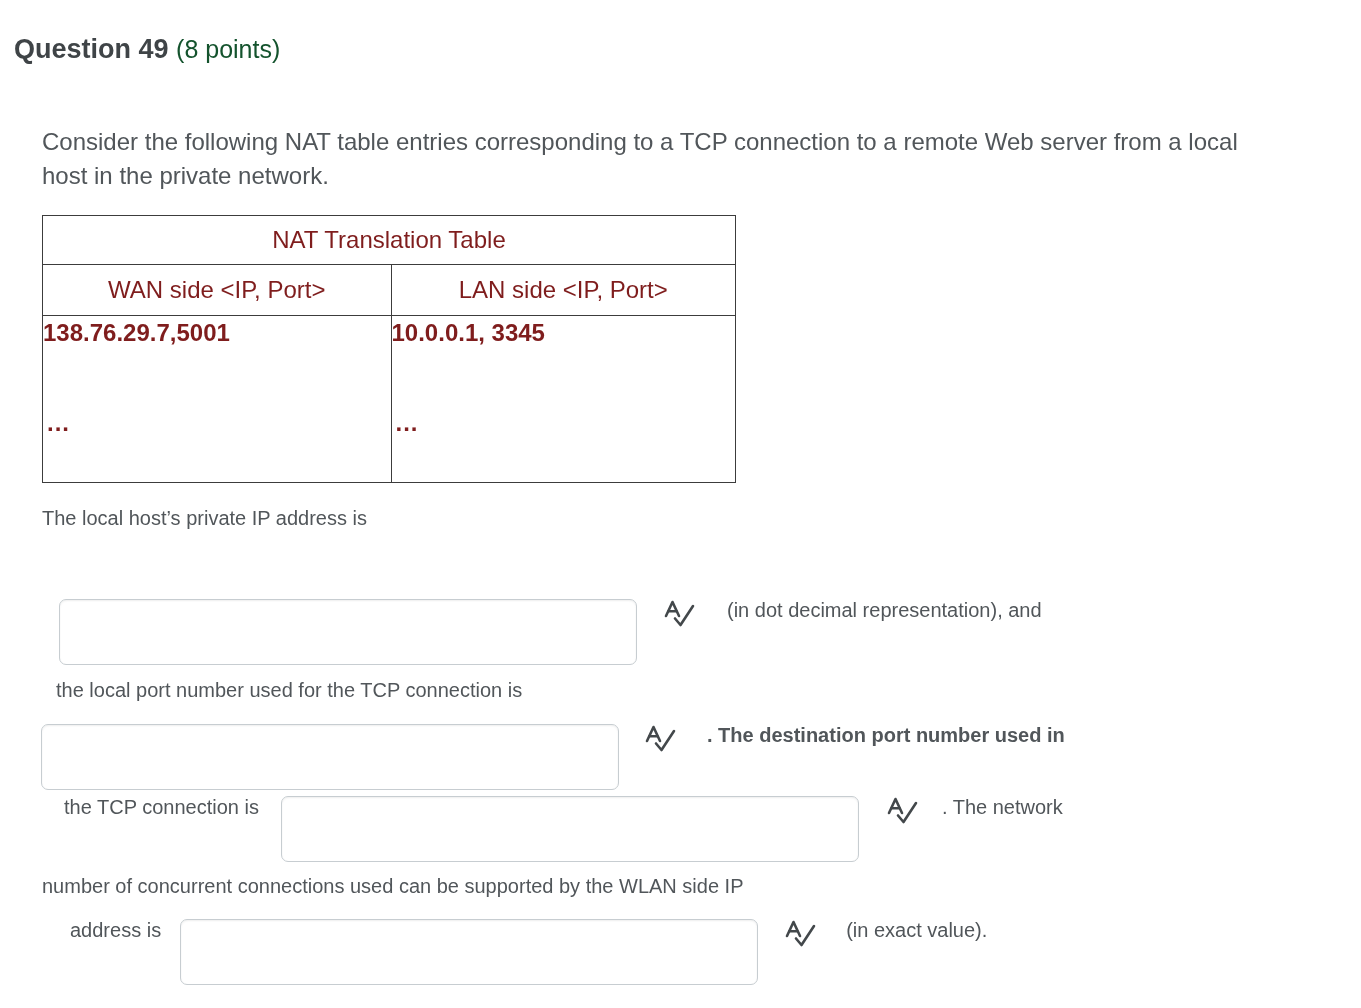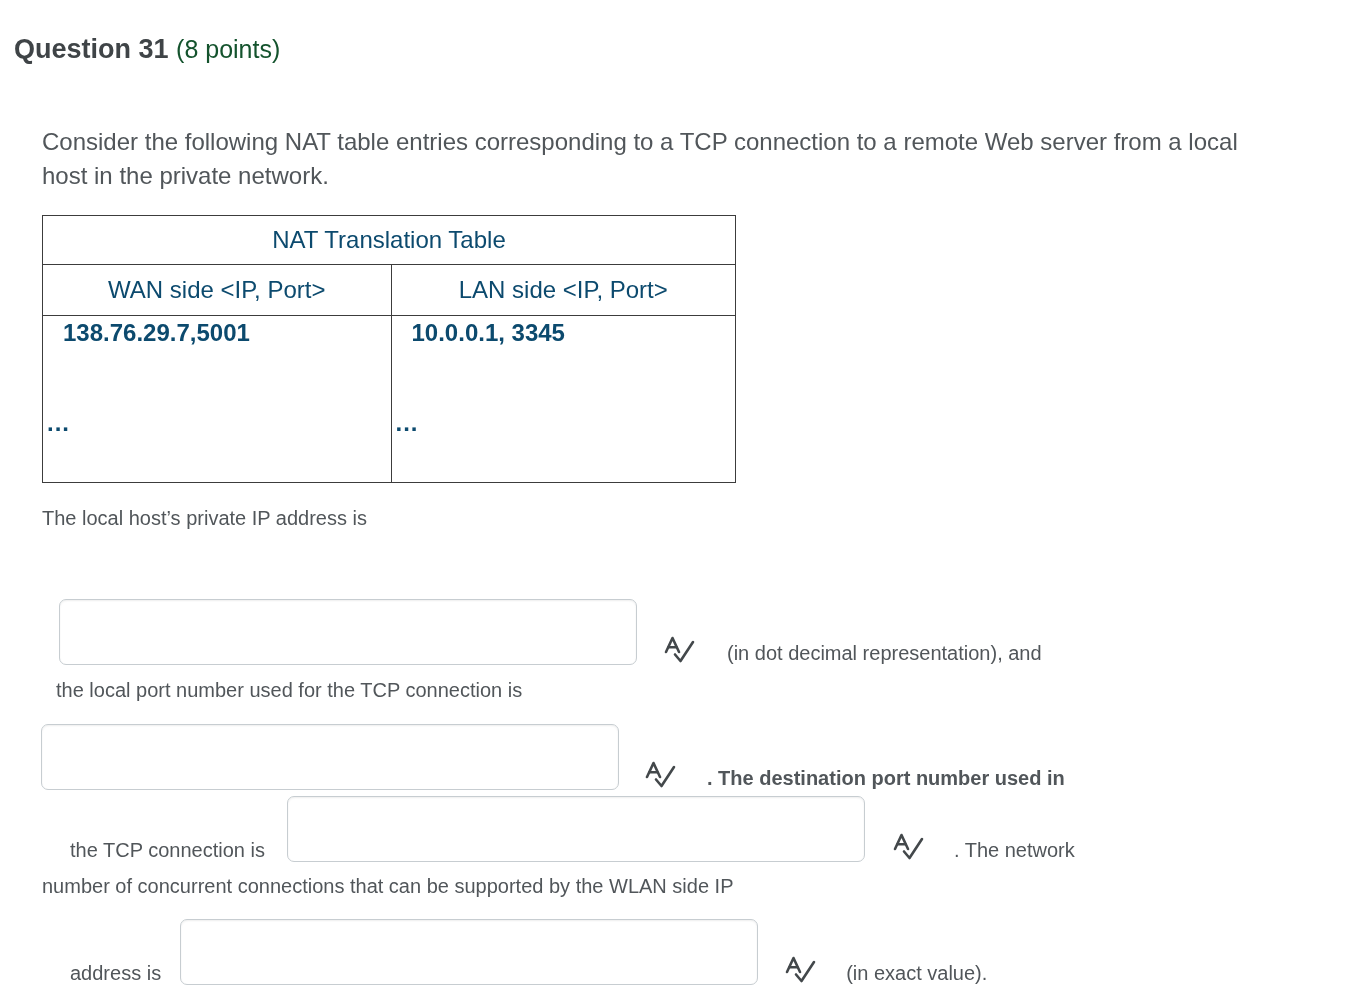--- a/index.html
+++ b/index.html
@@ -56,22 +56,22 @@
     margin-top: 22px;
   }
   table.nat-table {
     border-collapse: collapse;
     width: 694px;
     table-layout: fixed;
   }
   table.nat-table td {
     border: 1px solid #3c3c3c;
     font-size: 24px;
-    color: #0c4a6e;
-    padding: 0 20px;
+    color: #7f1d1d;
+    padding: 0 0;
     vertical-align: top;
   }
   td.nat-caption {
     text-align: center;
     height: 48px;
     line-height: 48px;
     padding: 0;
   }
   td.nat-colhead {
     height: 50px;
@@ -128,53 +128,53 @@
     width: 34px;
     height: 30px;
     flex: 0 0 auto;
     line-height: 0;
   }
   .spellcheck-icon svg { display: block; }
 
   .txt { color: #51565a; font-size: 20px; }
 
   
-  .row-abs { position: absolute; display: flex; align-items: flex-end; }
+  .row-abs { position: absolute; display: flex; align-items: flex-start; }
 
   #row1 { left: 59px;  top: 599px; }
   #row1 .answer-input { width: 578px; }
   #row1 .spellcheck-icon { margin-left: 26px; }
   #row1 .txt { margin-left: 30px; }
 
   #line2 { position: absolute; left: 56px; top: 679px; }
 
   #row2 { left: 41px; top: 724px; }
   #row2 .answer-input { width: 578px; }
   #row2 .spellcheck-icon { margin-left: 25px; }
   #row2 .txt { margin-left: 29px; font-weight: bold; }
 
   #row3 { left: 42px; top: 796px; }
   #row3 .lead { margin-right: 22px; }
   #row3 .answer-input { width: 578px; }
   #row3 .spellcheck-icon { margin-left: 27px; }
-  #row3 .txt { margin-left: 28px; }
+  #row3 .txt { margin-left: 22px; }
 
   #line4 { position: absolute; left: 42px; top: 875px; }
 
   #row4 { left: 42px; top: 919px; }
   #row4 .lead { margin-right: 19px; }
   #row4 .answer-input { width: 578px; }
   #row4 .spellcheck-icon { margin-left: 26px; }
   #row4 .txt { margin-left: 28px; }
 </style>
 </head>
 <body>
 
 <div class="question-header">
-  <span class="q-title">Question 31</span>
+  <span class="q-title">Question 49</span>
   <span class="q-points">(8 points)</span>
 </div>
 
 <div class="q-body">
 
   <p class="para">Consider the following NAT table entries corresponding to a TCP connection to a remote Web server from a local host in the private network.</p>
 
   <div class="nat-table-wrap">
     <table class="nat-table">
       <colgroup>
@@ -240,21 +240,21 @@
   <span class="spellcheck-icon">
     <svg width="34" height="30" viewBox="0 0 34 30" xmlns="http://www.w3.org/2000/svg">
       <path d="M3 17 L9.5 3 L16 17" stroke="#43484b" stroke-width="2.6" fill="none" stroke-linecap="round" stroke-linejoin="round"></path>
       <path d="M5.6 12.2 L13.4 12.2" stroke="#43484b" stroke-width="2.6" stroke-linecap="round"></path>
       <path d="M12 19.5 L17.5 26 L30 7" stroke="#43484b" stroke-width="2.6" fill="none" stroke-linecap="round" stroke-linejoin="round"></path>
     </svg>
   </span>
   <span class="txt">. The network</span>
 </div>
 
-<span class="txt" id="line4">number of concurrent connections that can be supported by the WLAN side IP</span>
+<span class="txt" id="line4">number of concurrent connections used can be supported by the WLAN side IP</span>
 
 <div class="row-abs" id="row4">
   <span class="txt lead">address is</span>
   <input class="answer-input" type="text" value="" style="">
   <span class="spellcheck-icon">
     <svg width="34" height="30" viewBox="0 0 34 30" xmlns="http://www.w3.org/2000/svg">
       <path d="M3 17 L9.5 3 L16 17" stroke="#43484b" stroke-width="2.6" fill="none" stroke-linecap="round" stroke-linejoin="round"></path>
       <path d="M5.6 12.2 L13.4 12.2" stroke="#43484b" stroke-width="2.6" stroke-linecap="round"></path>
       <path d="M12 19.5 L17.5 26 L30 7" stroke="#43484b" stroke-width="2.6" fill="none" stroke-linecap="round" stroke-linejoin="round"></path>
     </svg>

